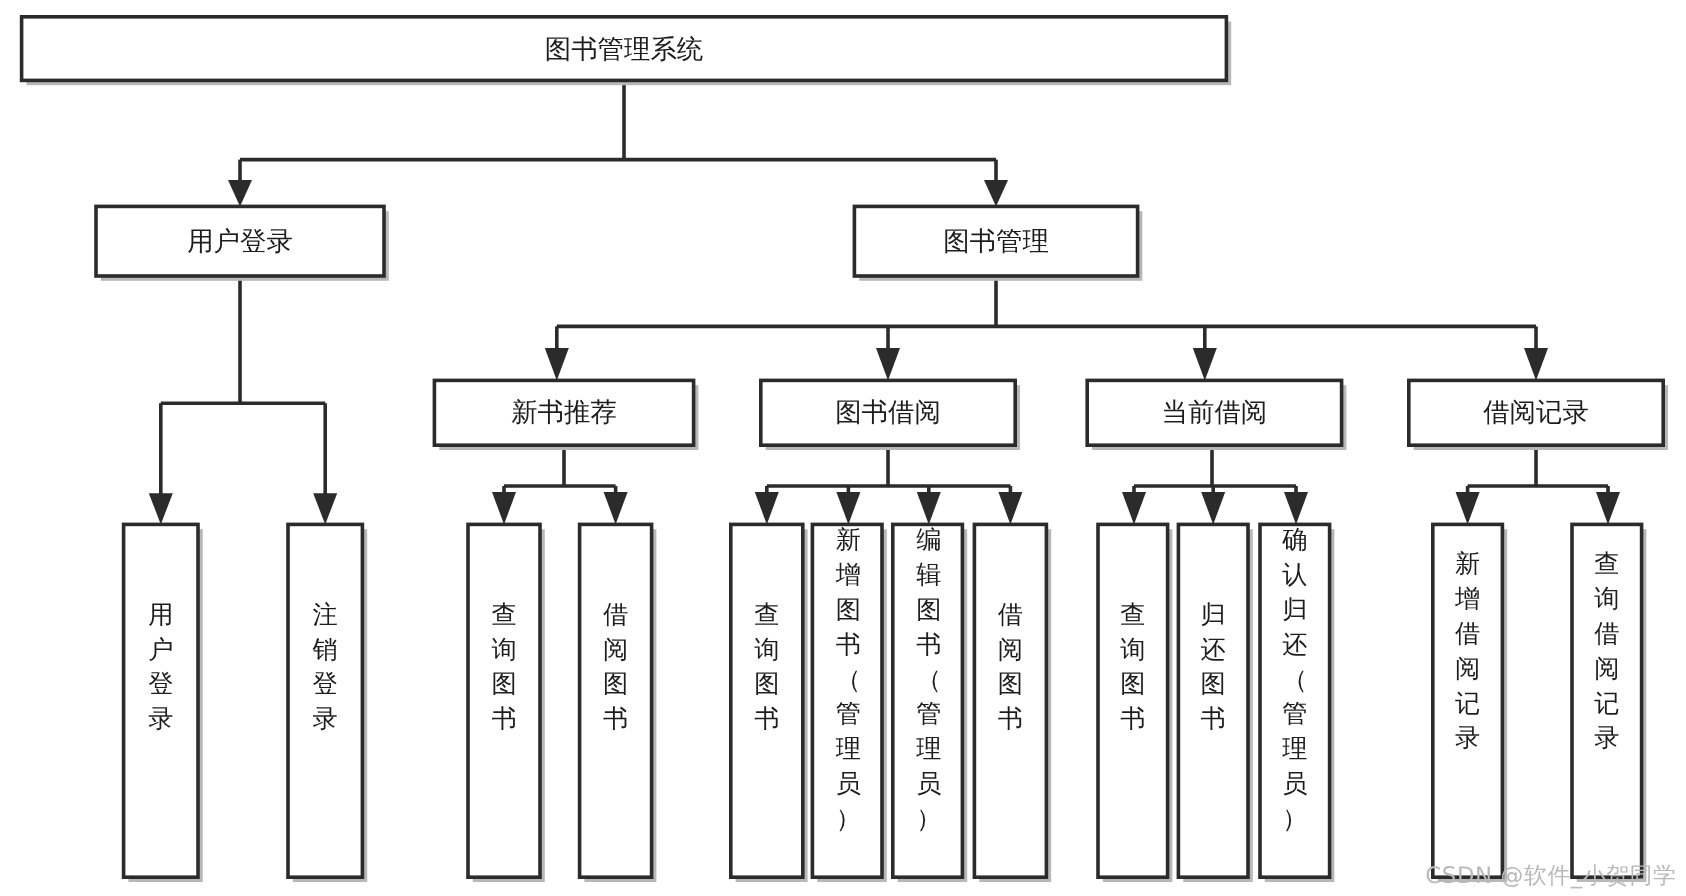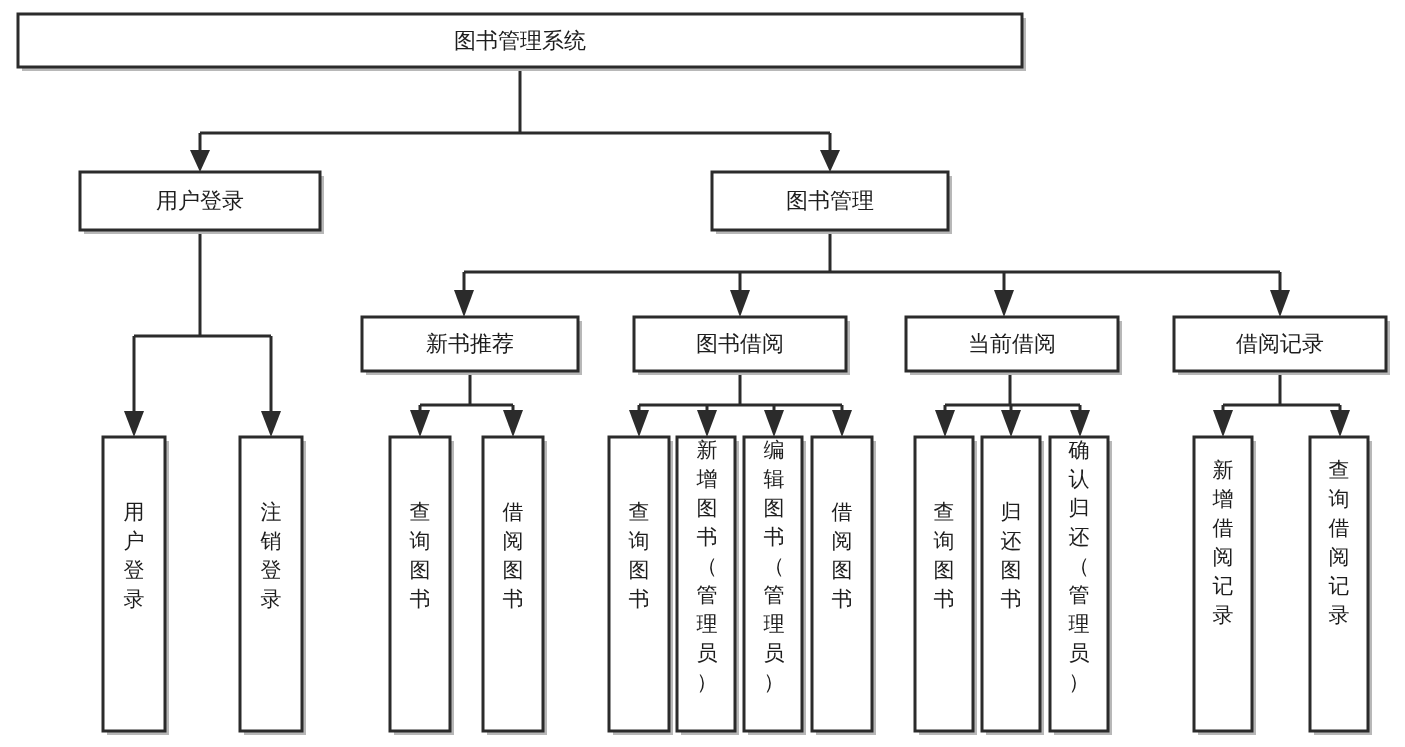--- a/index.html
+++ b/index.html
@@ -245,14 +245,15 @@
       <text class="leaf-label-v" x="1223" y="477"><tspan x="1223" dy="0">新</tspan><tspan x="1223" dy="29">增</tspan><tspan x="1223" dy="29">借</tspan><tspan x="1223" dy="29">阅</tspan><tspan x="1223" dy="29">记</tspan><tspan x="1223" dy="29">录</tspan></text>
     </g>
     <g>
       <rect class="node-shadow" x="1314" y="441" width="58" height="294"></rect>
       <rect class="node-box" x="1310" y="437" width="58" height="294"></rect>
       <text class="leaf-label-v" x="1339" y="477"><tspan x="1339" dy="0">查</tspan><tspan x="1339" dy="29">询</tspan><tspan x="1339" dy="29">借</tspan><tspan x="1339" dy="29">阅</tspan><tspan x="1339" dy="29">记</tspan><tspan x="1339" dy="29">录</tspan></text>
     </g>
 
   </svg>
 
+  <div class="watermark">CSDN @软件_小贺同学</div>
 
 </div>
 
 </body></html>

